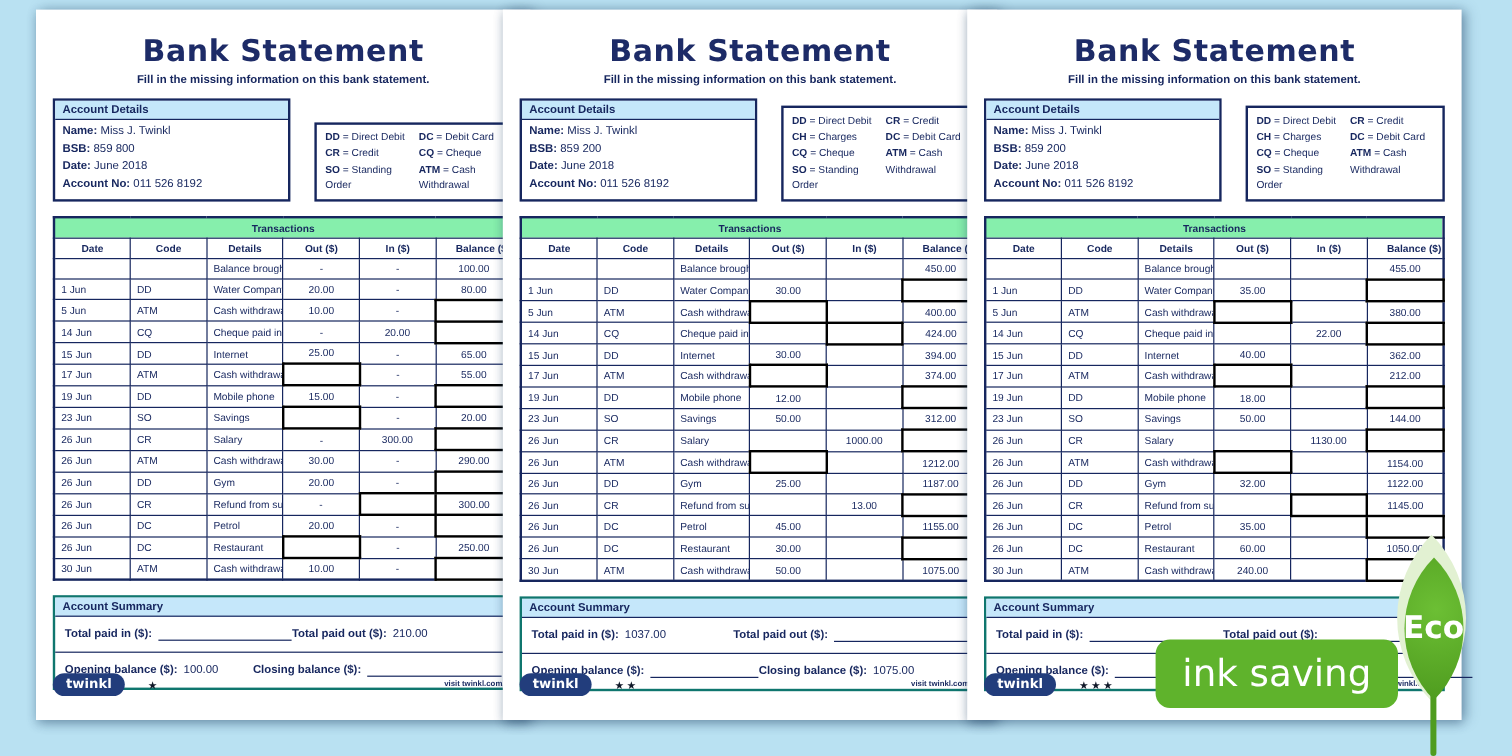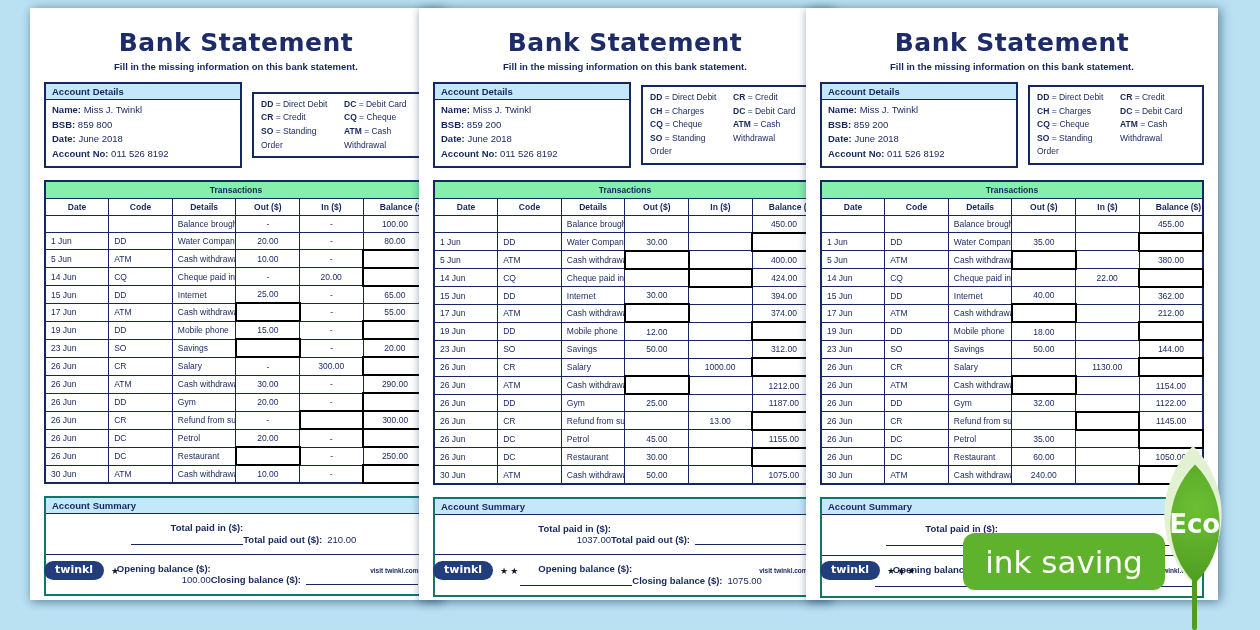--- a/index.html
+++ b/index.html
@@ -10,21 +10,21 @@
   }
   .page {
     position:absolute; top:8px; width:412px; height:592px; background:#ffffff;
     box-shadow:4px 0 10px rgba(25,60,95,.35), 0 3px 8px rgba(25,60,95,.3);
   }
   .title {
     margin:20px 0 0; text-align:center; font-size:25px; font-weight:bold;
     color:#1d2b67; letter-spacing:.5px; font-family:"DejaVu Sans", sans-serif;
   }
   .subtitle { margin:4px 0 0; text-align:center; font-size:9.5px; font-weight:bold; }
-  .info-row { display:flex; gap:10px; margin:10px 14px 0; align-items:center; }
+  .info-row { display:flex; gap:20px; margin:10px 14px 0; align-items:flex-end; }
   .acct-box { width:198px; border:2px solid #16265e; box-sizing:border-box; }
   .box-hd {
     background:#c5e7fa; border-bottom:1px solid #16265e;
     font-weight:bold; font-size:9.5px; padding:2px 6px;
   }
   .acct-body { padding:3px 6px 4px; font-size:9.5px; line-height:1.55; }
   .legend-box { flex:1; border:2px solid #16265e; box-sizing:border-box; display:flex; gap:4px; padding:4px 3px 4px 7px; }
   .legend-col { flex:1; font-size:8.5px; line-height:1.6; }
   .tx { margin:12px 14px 0; width:384px; border-collapse:collapse; border:2px solid #16265e; table-layout:fixed; }
   .tx td, .tx th { border:1px solid #16265e; font-size:8.5px; padding:1px 3px; height:14px; overflow:hidden; white-space:nowrap; }
@@ -32,25 +32,25 @@
   .tx th:nth-child(4){ width:46px; } .tx th:nth-child(5){ width:42px; } .tx th:nth-child(6){ width:56px;padding-left:16px; }
   .tbl-banner { background:#86efac; text-align:center; font-weight:bold; font-size:9.5px; }
   .col-hdr th { text-align:center; }
   .tx td.txt { text-align:left; padding-left:5px; }
   .tx td.num { text-align:center; }
   .tx td.box { border:2px solid #000; }
   .summary { margin:12px 14px 12px; border:2px solid #0f766e; box-sizing:border-box; }
   .sum-row { display:flex; padding:8px 8px 9px; font-size:9.5px; align-items:flex-end; }
   .sum-row + .sum-row { border-top:1px solid #16265e; }
   .sum-item { display:flex; align-items:flex-end; }
-  .sum-item.left { width:52%;flex-direction:column; }
+  .sum-item.left { width:52%; }
   .lbl { font-weight:bold; white-space:nowrap; }
   .val { margin-left:5px; min-height:11px; }
   .val.line { width:112px; border-bottom:1px solid #16265e; }
-  .footer { position:absolute; left:14px; right:14px; bottom:20px; display:flex; align-items:center; gap:7px; }
+  .footer { position:absolute; left:14px; right:14px; bottom:20px; display:flex; align-items:center; gap:19px; }
   .logo {
     background:#223d7c; color:#fff; font-weight:bold; font-size:11px;
     padding:2px 11px 4px; border-radius:11px; font-family:"DejaVu Sans", sans-serif;
   }
   .stars { font-size:9px; letter-spacing:2px; color:#101828; }
   .visit { margin-left:auto; font-size:6.5px; font-weight:bold; color:#16265e; }
   
   .eco-rect {
     position:absolute; left:963px; top:533px; width:202px; height:57px; z-index:21;
     background:#5fb32c; border-radius:12px; display:flex; align-items:center; justify-content:center;

